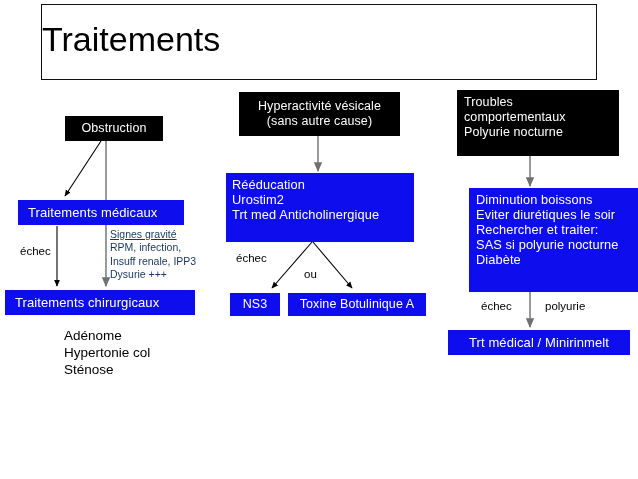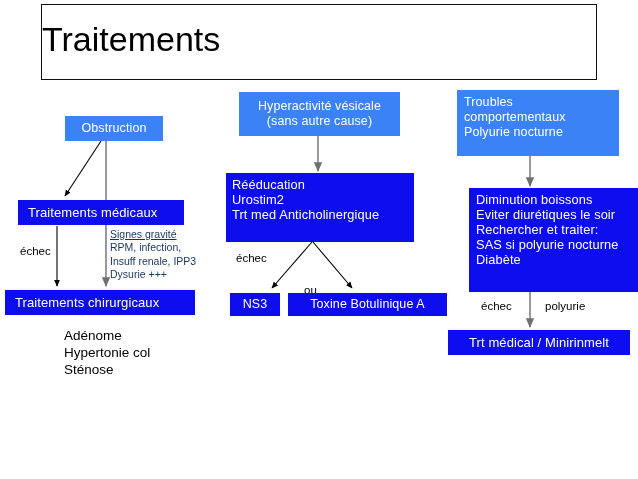--- a/index.html
+++ b/index.html
@@ -25,21 +25,21 @@
     height: 479px;
     pointer-events: none;
   }
   .node {
     position: absolute;
     box-sizing: border-box;
     color: #ffffff;
     line-height: 1.18;
     letter-spacing: 0.1px;
   }
-  .node.navy   { background: #3b82f6; }
+  .node.navy   { background: #000000; }
   .node.bright { background: #0D0DEE; }
 
   .title-box {
     position: absolute;
     left: 41px;
     top: 4px;
     width: 556px;
     height: 76px;
     border: 1px solid #111111;
     background: #ffffff;
@@ -152,27 +152,27 @@
   </div>
 
   <div class="node bright" style="left:226px; top:173px; width:188px; height:69px; font-size:12.8px; padding:4px 0 0 6px;">
     <div>Rééducation</div>
     <div>Urostim2</div>
     <div>Trt med Anticholinergique</div>
   </div>
 
   <div class="lbl" style="left:236px; top:252px;">échec</div>
 
-  <div class="lbl" style="left:304px; top:268px;margin-top:16px;">ou</div>
+  <div class="lbl" style="left:304px; top:268px;">ou</div>
 
   <div class="node bright" style="left:230px; top:293px; width:50px; height:23px; font-size:12.5px; display:flex; align-items:center; justify-content:center;">
     <span>NS3</span>
   </div>
 
-  <div class="node bright" style="left:288px; top:293px; width:159px; height:23px; font-size:12.5px; display:flex; align-items:center; justify-content:center;">
+  <div class="node bright" style="left:288px; top:293px; width:138px; height:23px; font-size:12.5px; display:flex; align-items:center; justify-content:center;">
     <span>Toxine Botulinique A</span>
   </div>
 
   <div class="node bright" style="left:441px; top:188px; width:188px; height:104px; font-size:12.8px; padding:4px 0 0 7px;margin-left:28px;">
     <div>Diminution boissons</div>
     <div>Eviter diurétiques le soir</div>
     <div>Rechercher et traiter:</div>
     <div>SAS si polyurie nocturne</div>
     <div>Diabète</div>
   </div>

